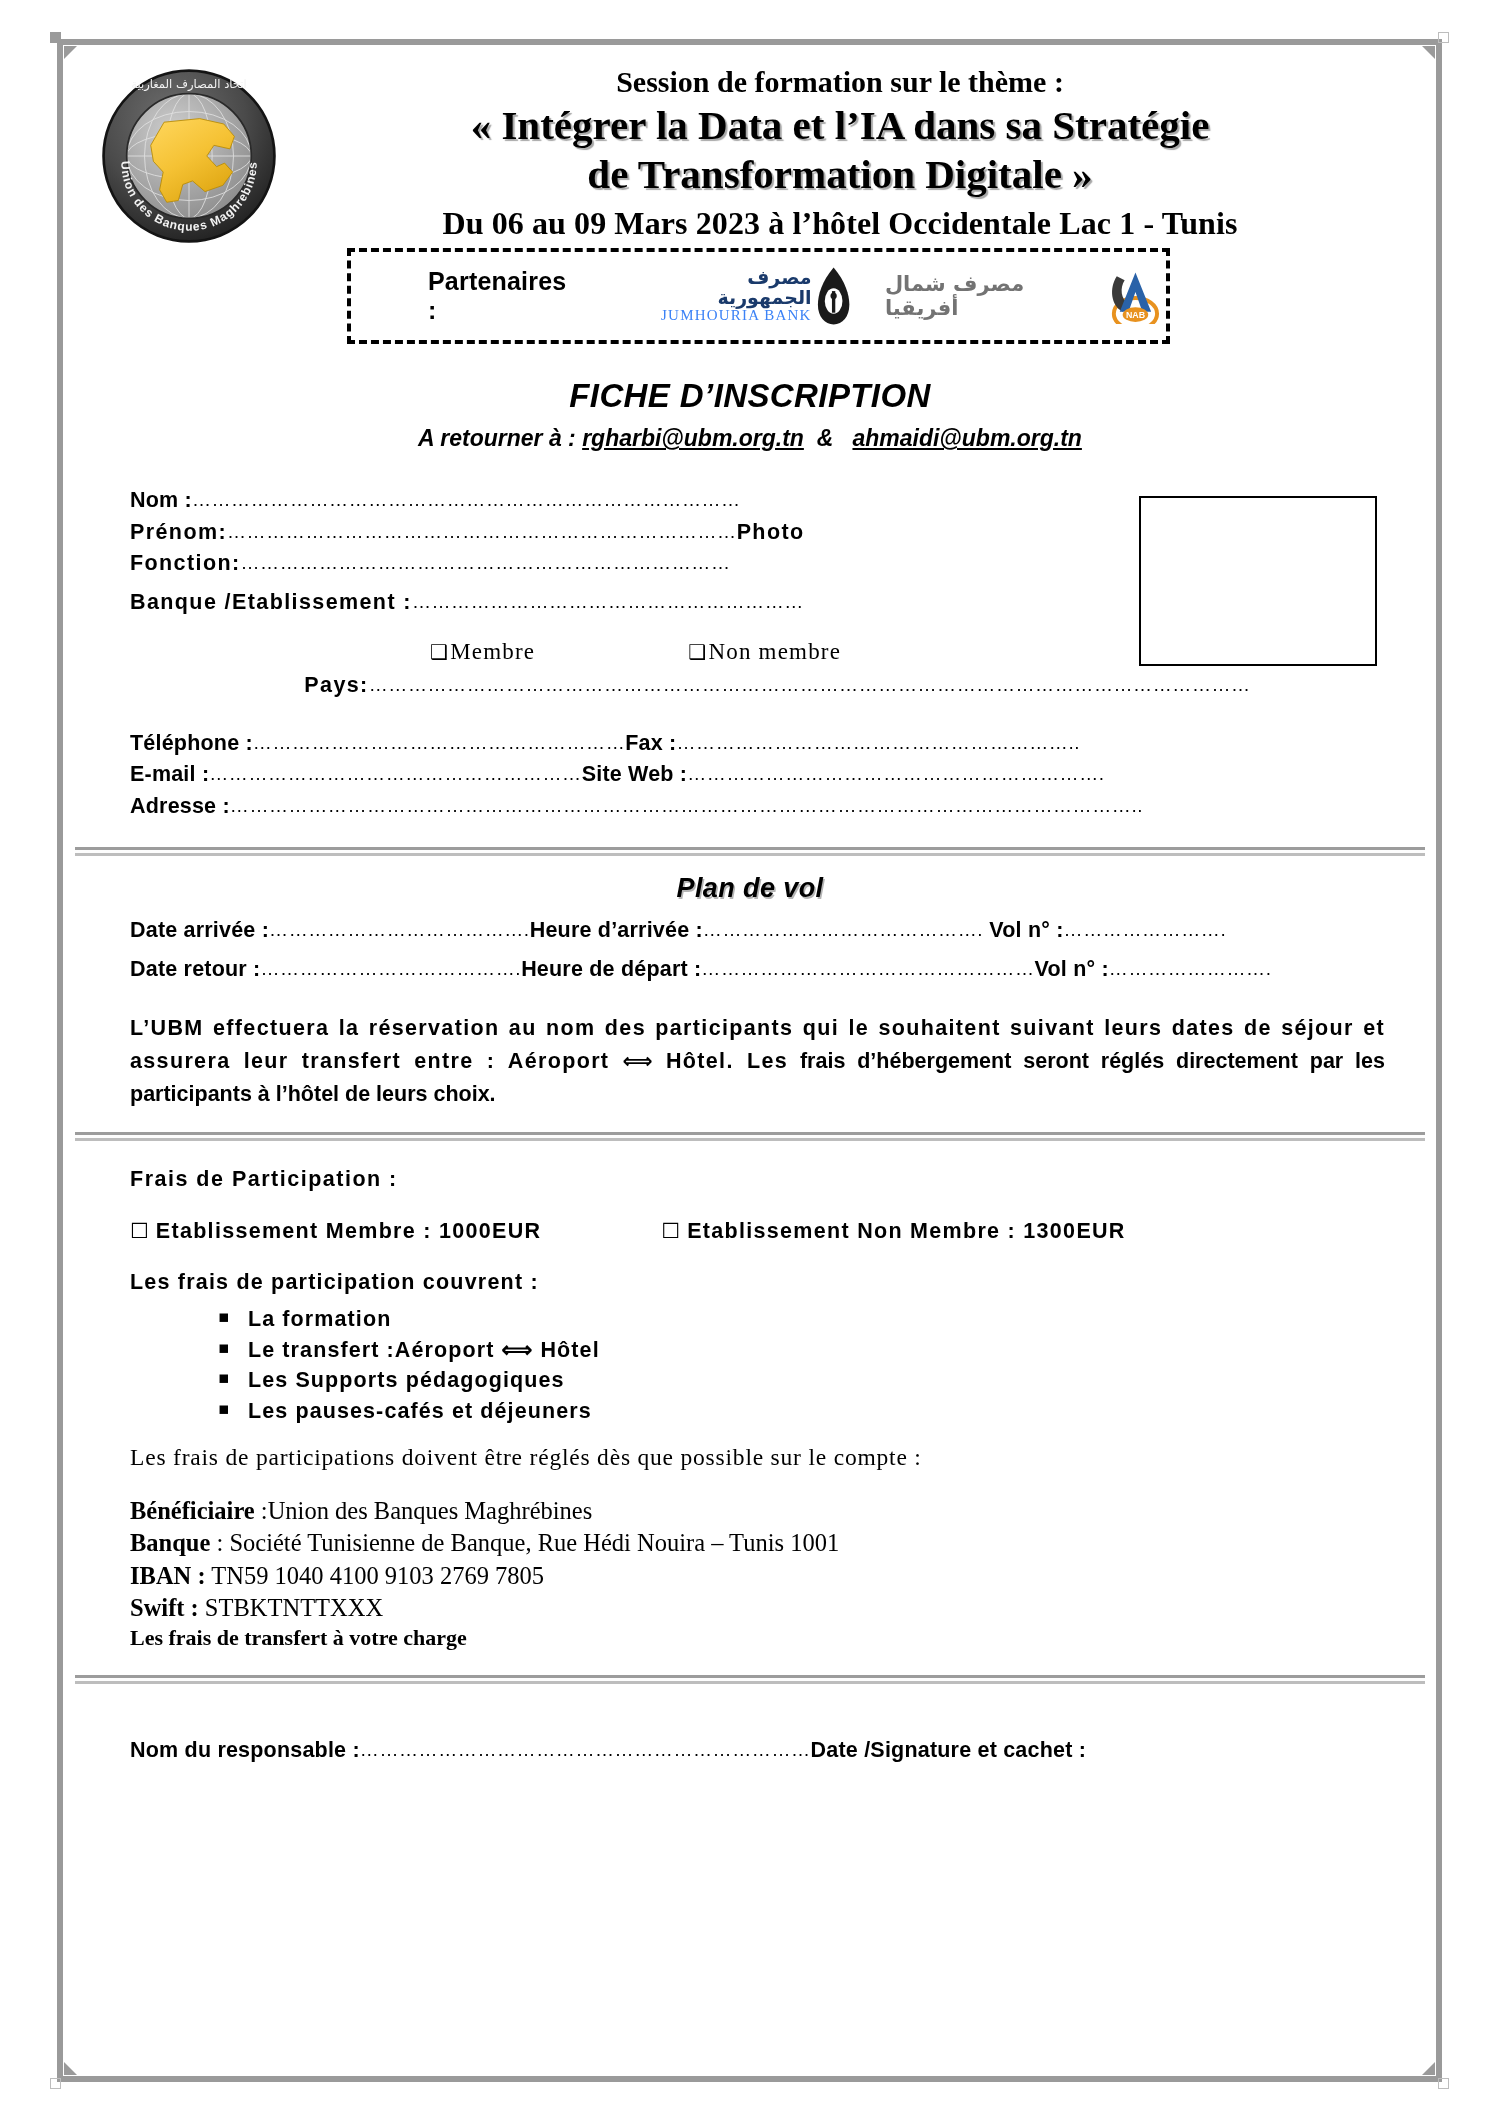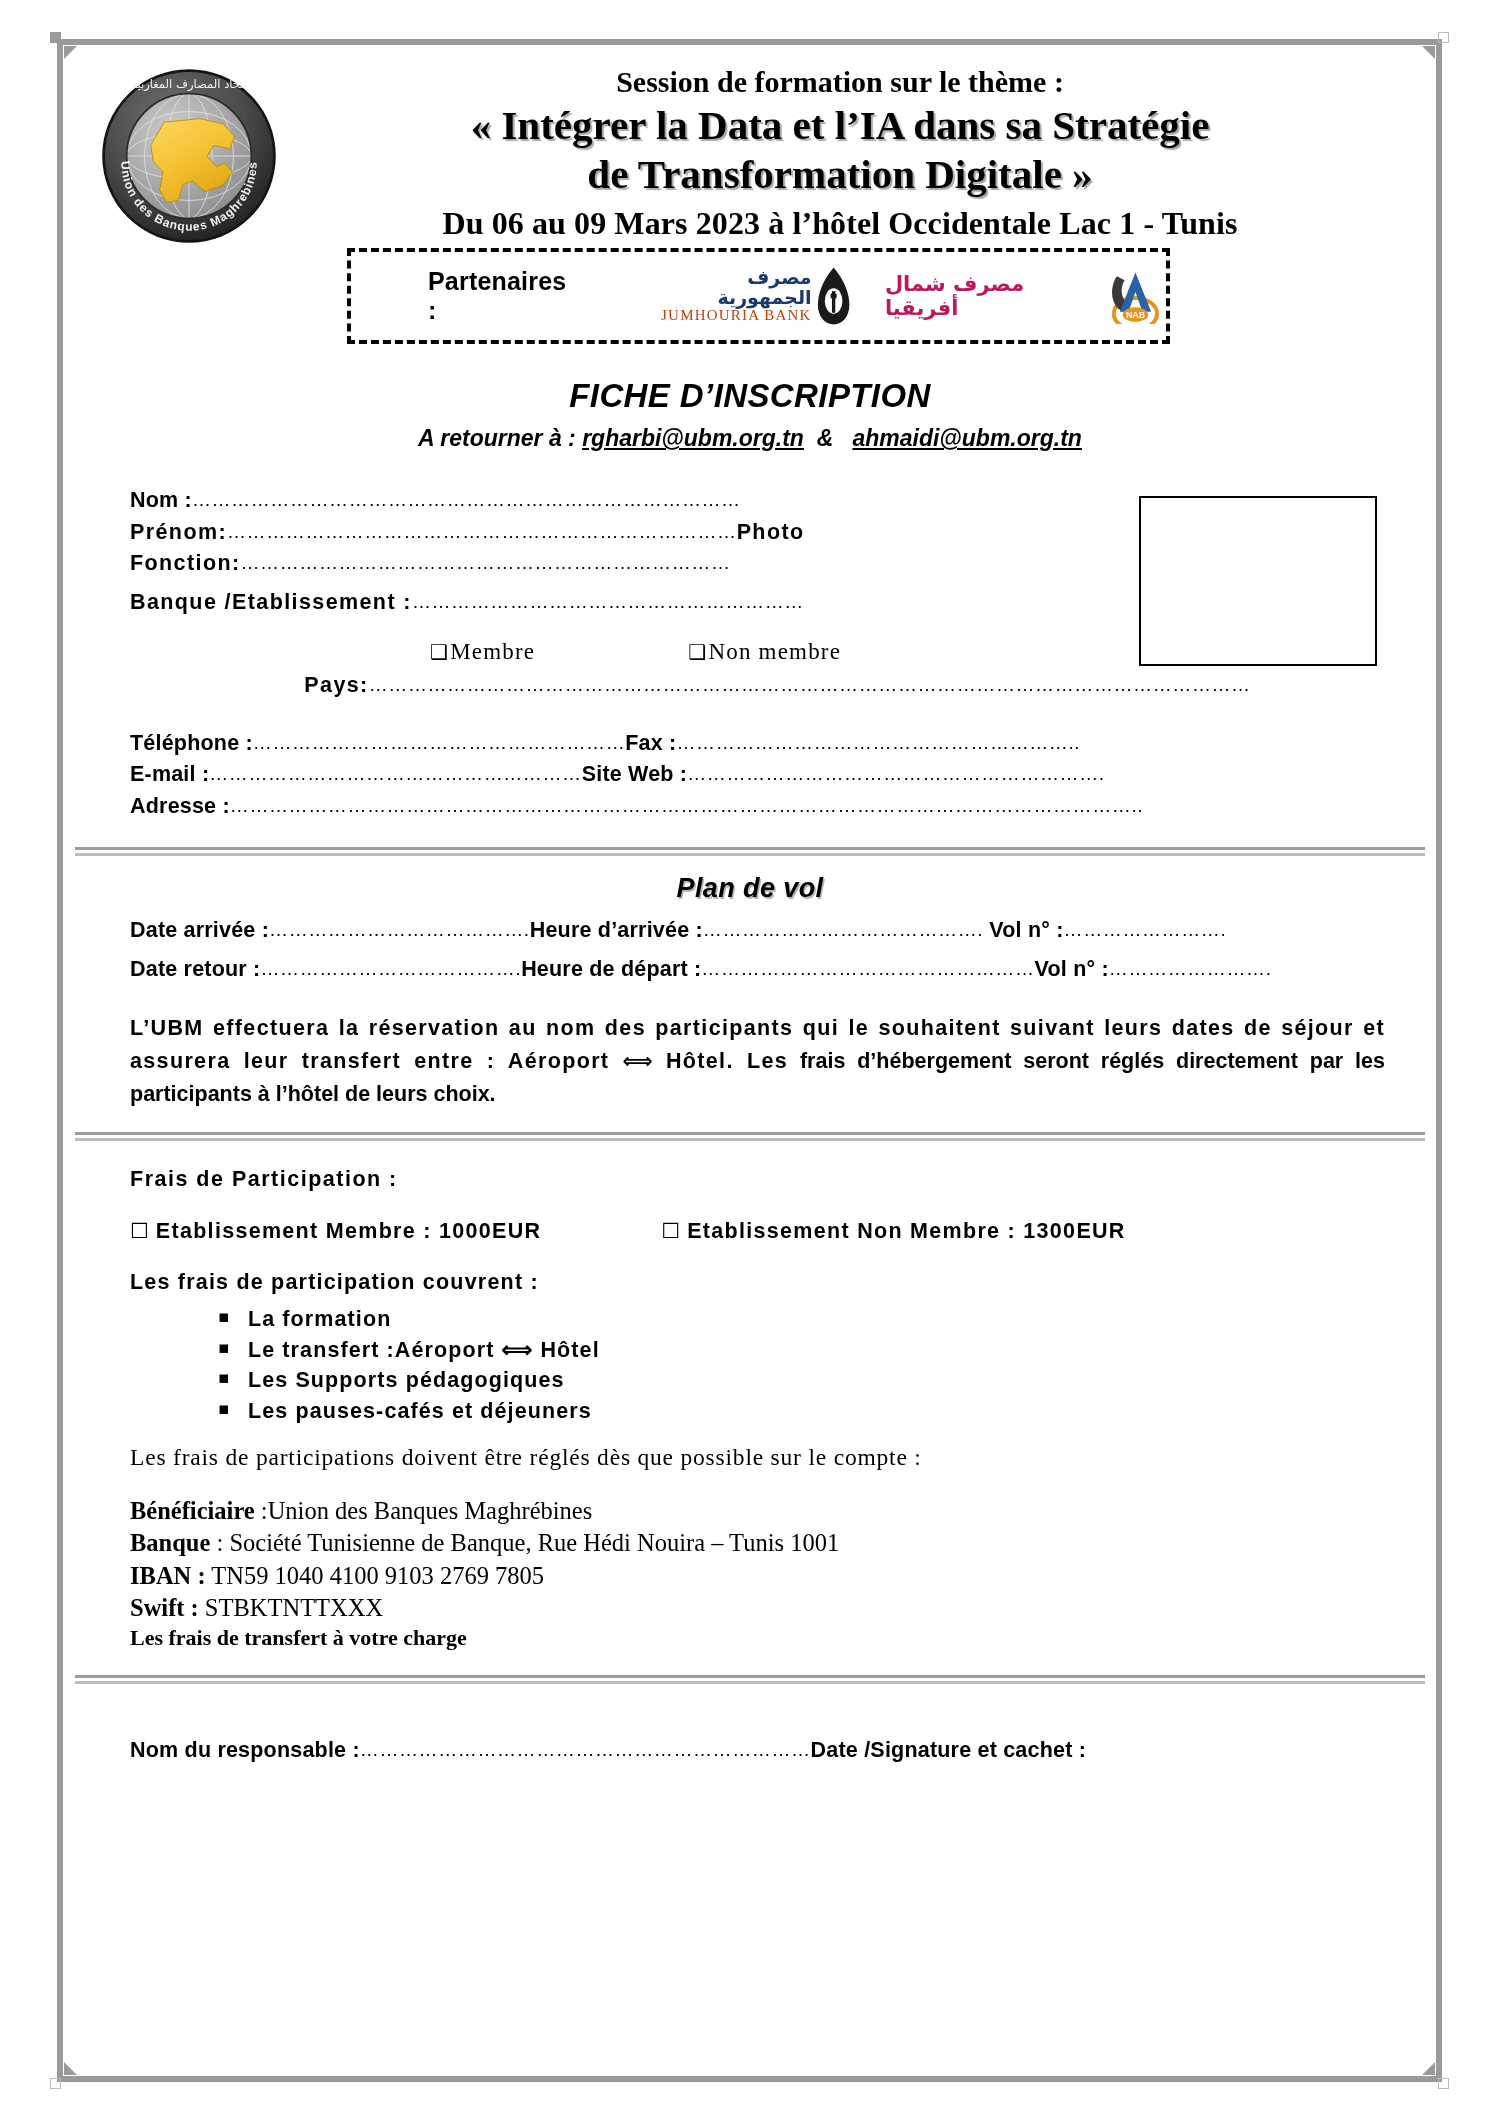--- a/index.html
+++ b/index.html
@@ -136,30 +136,30 @@
     display: flex; align-items: center;
     margin-left: 70px;
   }
   .jm-text { text-align: right; line-height: 1.05; }
   .jm-ar {
     font-size: 19px; color: #1a3a6b; font-weight: bold;
     font-family: "DejaVu Sans", sans-serif;
     letter-spacing: -0.5px;
   }
   .jm-en {
-    font-size: 15px; color: #c2410c;
+    font-size: 15px; color: #3b82f6;
     font-family: "Liberation Serif", serif;
     letter-spacing: 1.2px;
   }
   .logo-nab {
     display: flex; align-items: center;
     margin-left: 30px;
   }
   .nab-ar {
-    font-size: 21px; color: #be185d; font-weight: bold;
+    font-size: 21px; color: #737373; font-weight: bold;
     font-family: "DejaVu Sans", sans-serif;
     letter-spacing: -0.5px;
     margin-right: 4px;
   }
 
   
   .fiche-title {
     text-align: center;
     font-size: 33px;
     font-weight: bold;

